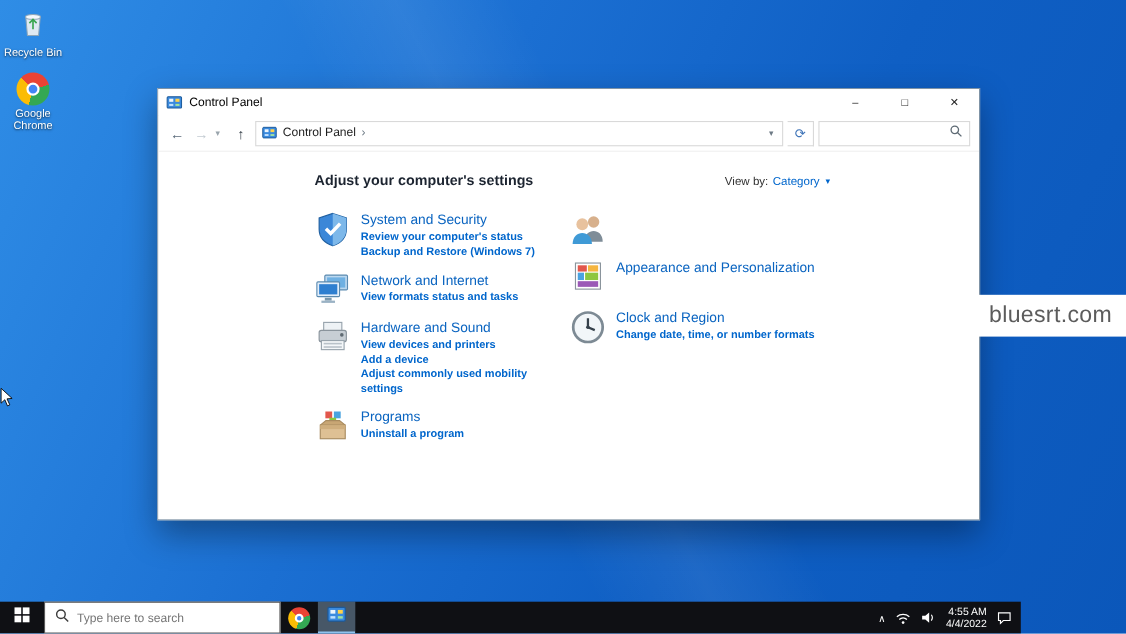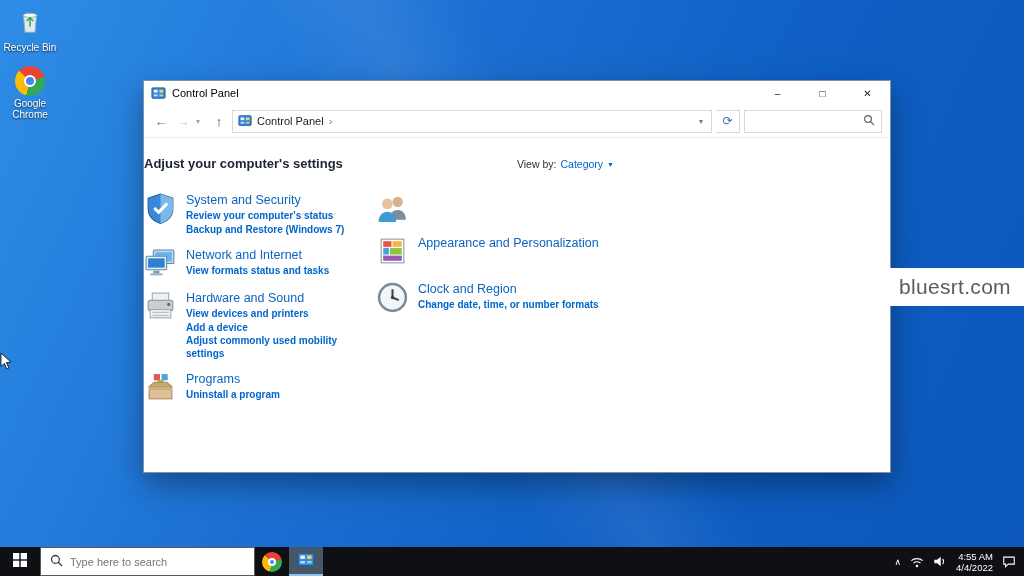--- a/index.html
+++ b/index.html
@@ -46,21 +46,21 @@
   .addr .atext { font-size:11px; color:#1d1d1d; }
   .addr .achev { font-size:11px; color:#6d7a85; }
   .addr .acaret { margin-left:auto; font-size:8px; color:#6d7a85; padding:0 3px; }
   .refresh-btn { width:24px; height:23px; border:1px solid #d9d9d9; border-left:none; display:flex;
     align-items:center; justify-content:center; font-size:12px; color:#3f74b8; }
   .searchbox { width:138px; height:23px; border:1px solid #d9d9d9; display:flex; align-items:center; padding:0 6px; }
   .searchbox input { flex:1; border:none; outline:none; font-size:11px; min-width:0;
     font-family:"Liberation Sans",sans-serif; }
 
   .content { flex:1; overflow:hidden; background:#fff; }
-  .content-inner { width:470px; }
+  .content-inner { margin-left:142px; width:470px; }
   .heading-row { display:flex; align-items:baseline; justify-content:space-between; margin-top:18px; }
   .page-heading { font-size:13px; font-weight:600; color:#1c2430; }
   .viewby { font-size:10.5px; color:#333; display:flex; align-items:center; gap:4px; }
   .viewby .vlink { color:#0066cc; cursor:pointer; }
   .viewby .vcaret { font-size:7px; color:#0066cc; }
 
   .columns { display:flex; margin-top:21px;justify-content:flex-end; }
   .col { display:flex; flex-direction:column; }
   .col-left { width:232px; flex:none; }
   .col-right { flex:1; }
@@ -69,21 +69,21 @@
   .cat-icon svg { width:100%; height:100%; }
   .cat-text { padding-top:1px; }
   .cat-title { display:block; font-size:12.5px; color:#0a64c0; text-decoration:none; cursor:pointer; margin-bottom:3px; line-height:14px; }
   .cat-link { display:flex; align-items:center; gap:3px; font-size:10px; color:#0066cc; text-decoration:none;
     cursor:pointer; line-height:12.5px; margin-bottom:1px;font-weight:bold; }
   .uac-shield { width:9px; height:10px; flex:none; display:inline-block;
     background:conic-gradient(#1f5fd0 0 90deg,#ffd633 90deg 180deg,#1f5fd0 180deg 270deg,#ffd633 270deg 360deg);
     clip-path:polygon(50% 0,100% 12%,100% 55%,50% 100%,0 55%,0 12%); }
 
   
-  .taskbar { position:absolute; left:0; bottom:0; width:1024px; height:29px; background:#0f1014;
+  .taskbar { position:absolute; left:0; bottom:0; width:928px; height:29px; background:#0f1014;
     display:flex; align-items:stretch; z-index:80; }
   .tb-start { width:40px; display:flex; align-items:center; justify-content:center; }
   .tb-search { width:215px; background:#fff; display:flex; align-items:center; gap:7px; padding:0 9px;
     border:1px solid #5a5a5a; }
   .tb-search input { flex:1; border:none; outline:none; font-size:11px; color:#444; min-width:0;
     font-family:"Liberation Sans",sans-serif; }
   .tb-slot { width:34px; display:flex; align-items:center; justify-content:center; }
   .tb-slot.active { background:rgba(140,175,205,.45); box-shadow:inset 0 -2px 0 #8fc3ef; }
   .tb-spacer { flex:1; }
   .tray { display:flex; align-items:center; gap:9px; padding-right:8px; }

